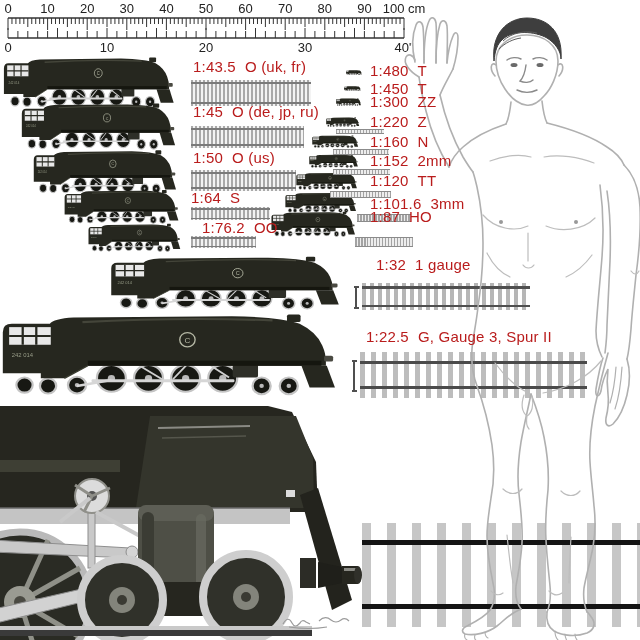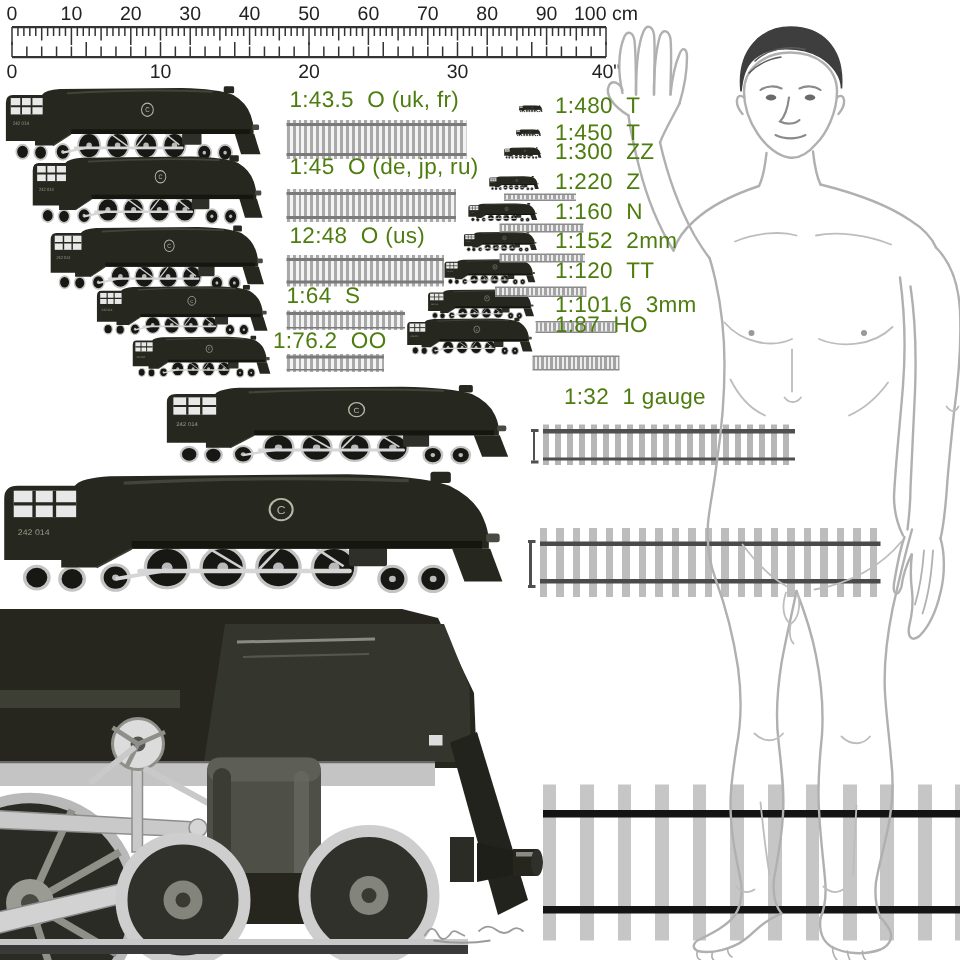--- a/index.html
+++ b/index.html
@@ -1,19 +1,19 @@
 <!DOCTYPE html>
 <html><head>
 <meta charset="utf-8">
 <style>
   html,body{margin:0;padding:0;background:#fff}
   #stage{position:relative;width:640px;height:640px;background:#fff;overflow:hidden;
          font-family:"Liberation Sans",sans-serif}
   .abs{position:absolute}
-  .lab{position:absolute;font-size:15px;color:#4d7c0f;white-space:nowrap;letter-spacing:.2px;line-height:16px}
+  .lab{position:absolute;font-size:15px;color:#b91c1c;white-space:nowrap;letter-spacing:.2px;line-height:16px}
   .lab .nm{margin-left:9px}
   svg.loco{position:absolute;overflow:visible}
   .trk{position:absolute}
   
   .trkL{background:repeating-linear-gradient(90deg,#a9a9a9 0 2px,#f3f3f3 2px 4px)}
   .trkL::before,.trkL::after{content:"";position:absolute;left:0;right:0;height:2px;background:#7a7a7a}
   .trkL::before{top:2px}.trkL::after{bottom:2px}
   .trkL.thin::before{top:1px;height:1.5px}.trkL.thin::after{bottom:1px;height:1.5px}
   
   .trkR{background:repeating-linear-gradient(90deg,#a3a3a3 0 1.5px,#ededed 1.5px 3px);
@@ -446,29 +446,30 @@
       <path d="M122,75 C128,78 136,78 142,75"></path>
     </g>
     <ellipse cx="119" cy="50" rx="3.5" ry="2" fill="#6a6a6a"></ellipse>
     <ellipse cx="145" cy="50" rx="3.5" ry="2" fill="#6a6a6a"></ellipse>
     <circle cx="106" cy="207" r="2" fill="#999"></circle>
       <circle cx="181" cy="207" r="2" fill="#999"></circle>
   </svg>
 
   <div class="lab" style="left:193px;top:59px"><span class="sc">1:43.5</span><span class="nm">O (uk, fr)</span></div>
   <div class="lab" style="left:193px;top:104px"><span class="sc">1:45</span><span class="nm">O (de, jp, ru)</span></div>
-  <div class="lab" style="left:193px;top:150px"><span class="sc">12:48</span><span class="nm">O (us)</span></div>
+  <div class="lab" style="left:193px;top:150px"><span class="sc">1:50</span><span class="nm">O (us)</span></div>
   <div class="lab" style="left:191px;top:190px"><span class="sc">1:64</span><span class="nm">S</span></div>
-  <div class="lab" style="left:182px;top:220px"><span class="sc">1:76.2</span><span class="nm">OO</span></div>
+  <div class="lab" style="left:202px;top:220px"><span class="sc">1:76.2</span><span class="nm">OO</span></div>
 
   <div class="lab" style="left:370px;top:63px"><span class="sc">1:480</span><span class="nm">T</span></div>
   <div class="lab" style="left:370px;top:81px"><span class="sc">1:450</span><span class="nm">T</span></div>
   <div class="lab" style="left:370px;top:94px"><span class="sc">1:300</span><span class="nm">ZZ</span></div>
   <div class="lab" style="left:370px;top:114px"><span class="sc">1:220</span><span class="nm">Z</span></div>
   <div class="lab" style="left:370px;top:134px"><span class="sc">1:160</span><span class="nm">N</span></div>
   <div class="lab" style="left:370px;top:153px"><span class="sc">1:152</span><span class="nm">2mm</span></div>
   <div class="lab" style="left:370px;top:173px"><span class="sc">1:120</span><span class="nm">TT</span></div>
   <div class="lab" style="left:370px;top:196px"><span class="sc">1:101.6</span><span class="nm">3mm</span></div>
   <div class="lab" style="left:370px;top:209px"><span class="sc">1:87</span><span class="nm">HO</span></div>
 
   <div class="lab" style="left:376px;top:257px"><span class="sc">1:32</span><span class="nm">1 gauge</span></div>
+  <div class="lab" style="left:366px;top:329px"><span class="sc">1:22.5</span><span class="nm">G, Gauge 3, Spur II</span></div>
 
 </div>
 
 </body></html>

